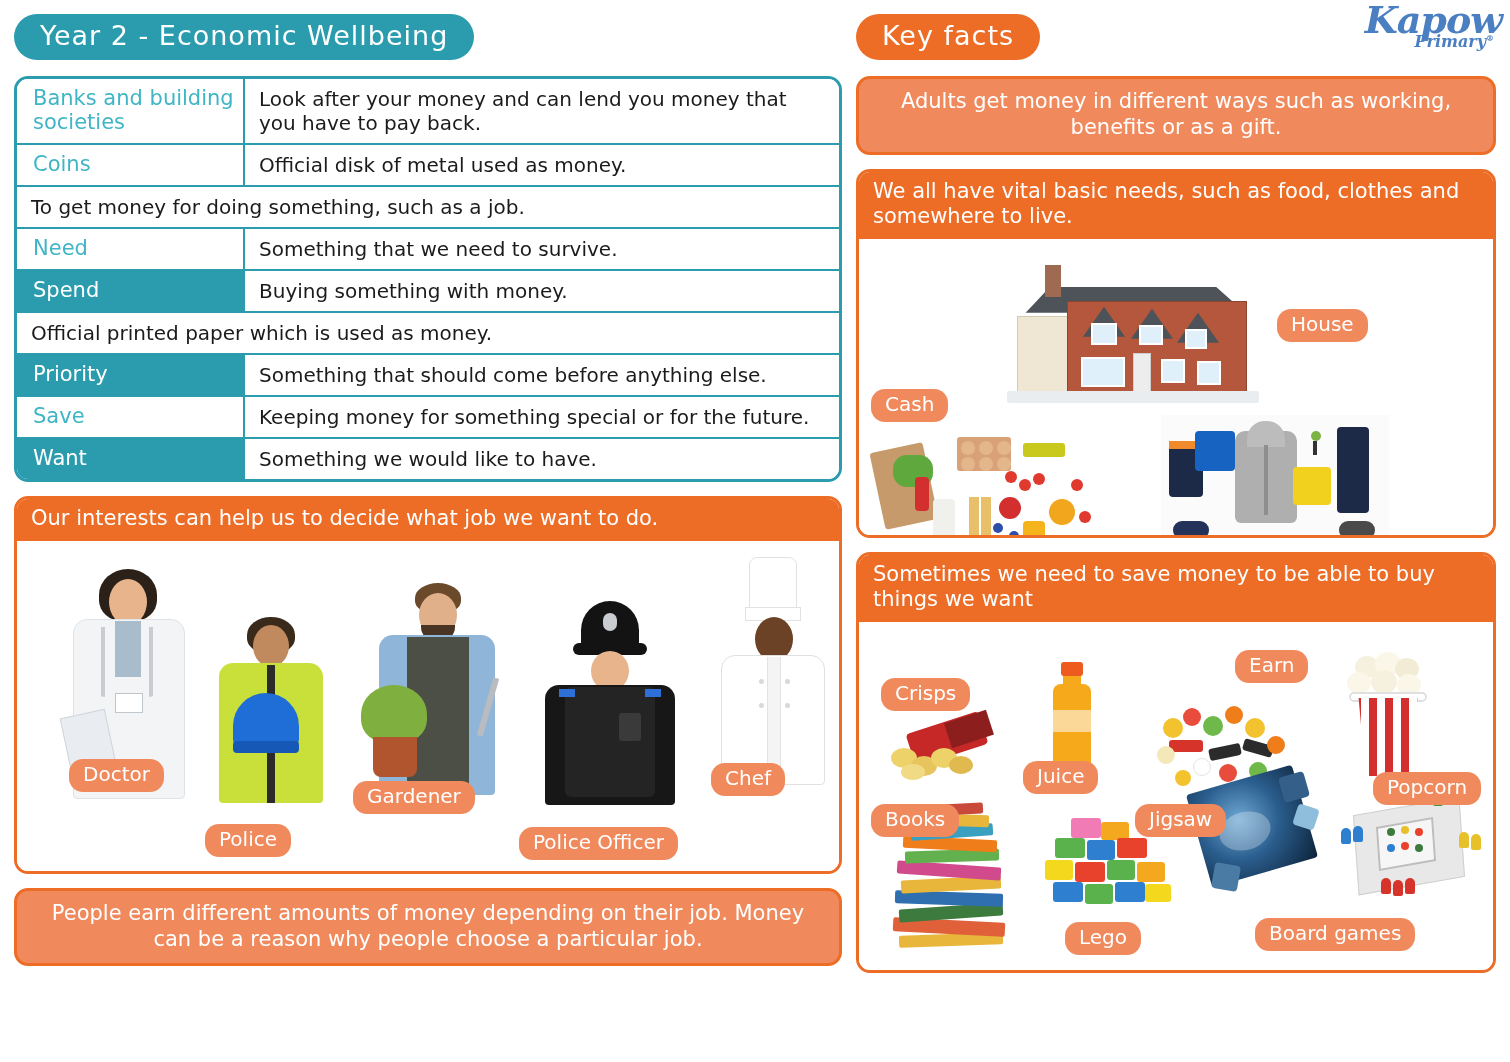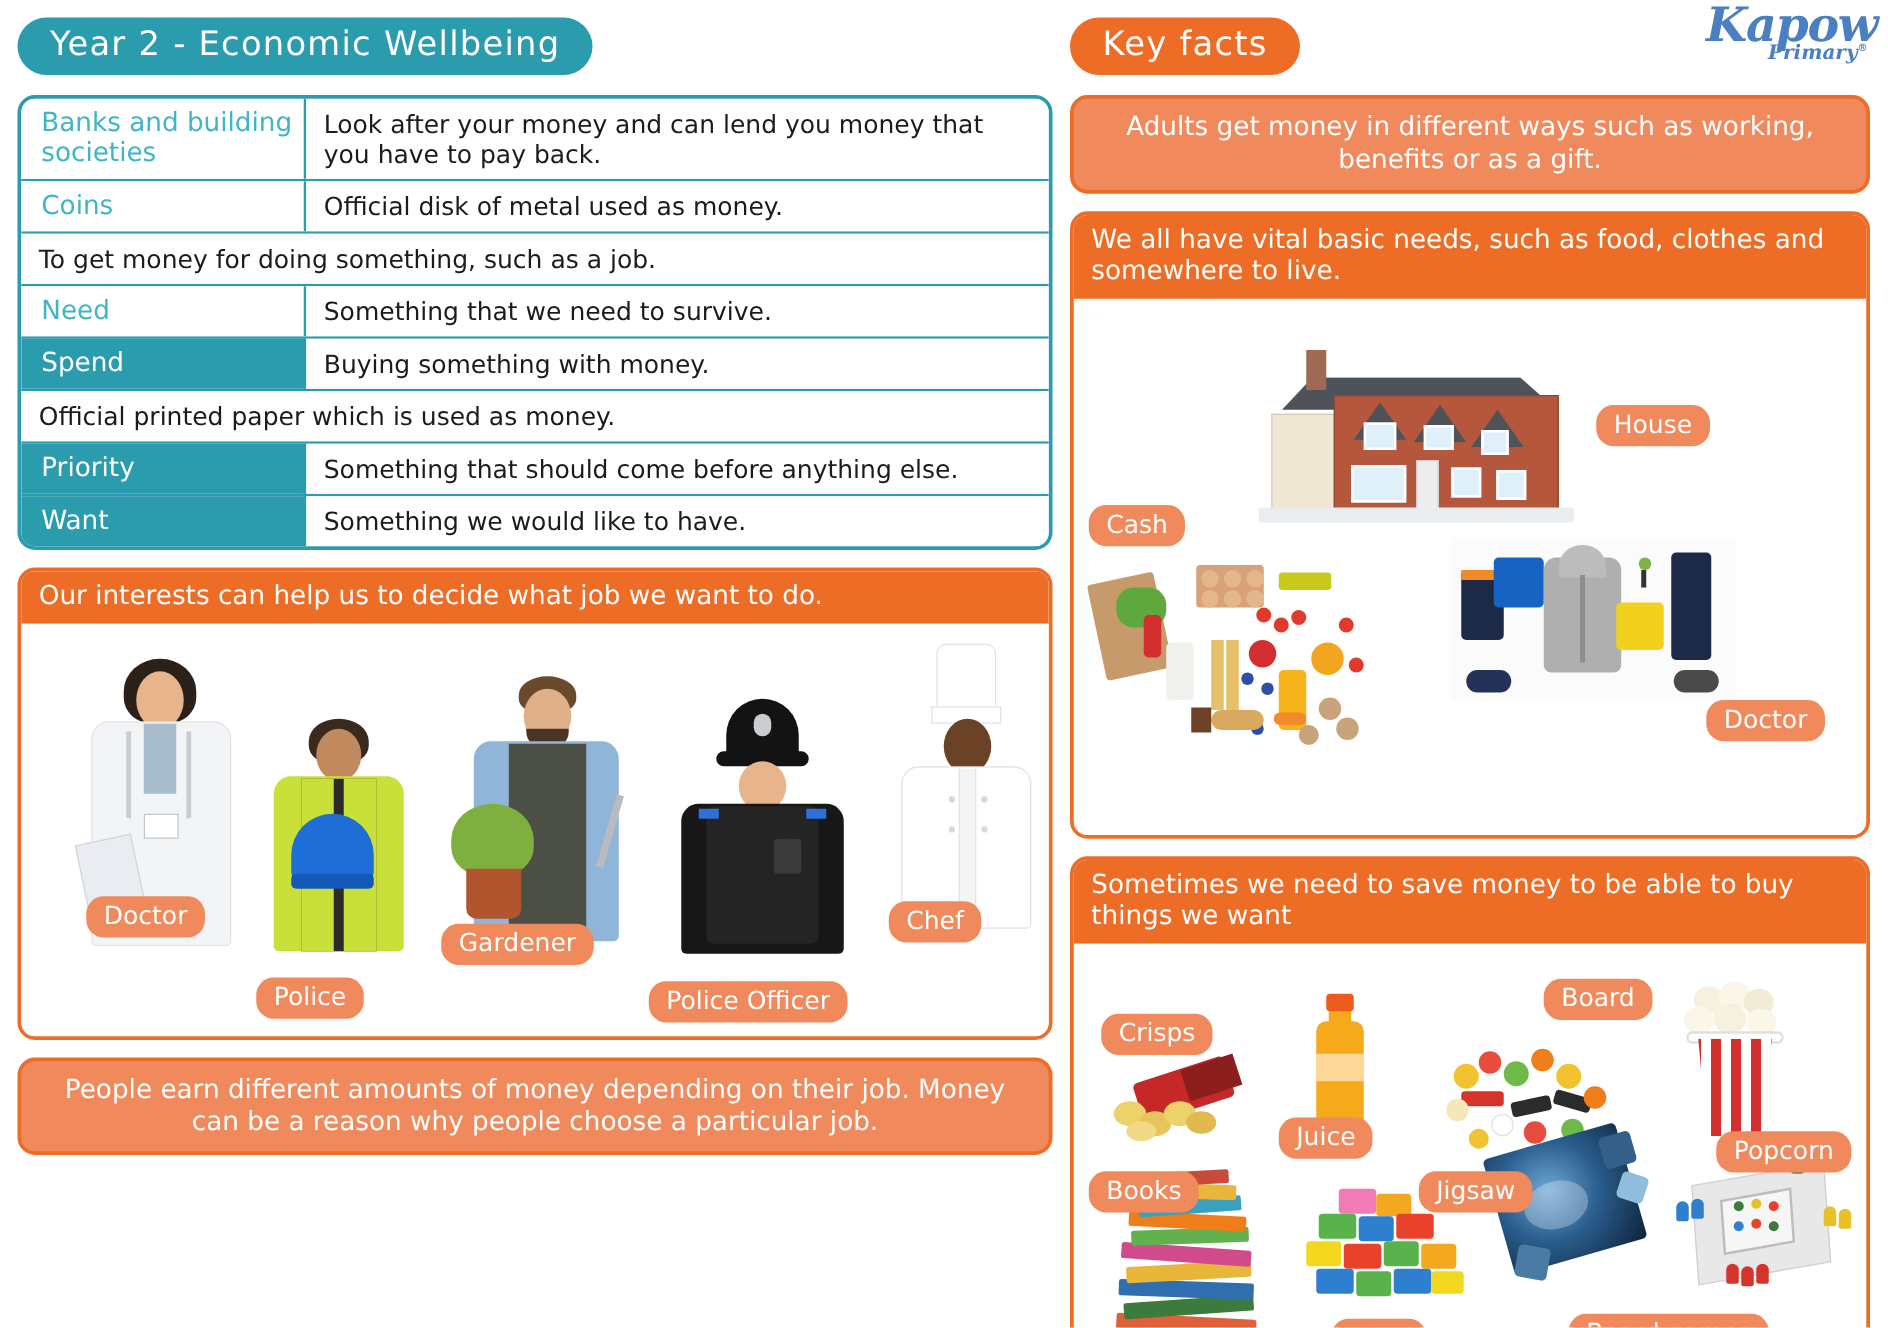--- a/index.html
+++ b/index.html
@@ -268,20 +268,24 @@
         <div class="vterm">Spend</div>
         <div class="vdef">Buying something with money.</div>
       </div>
       <div class="vrow plain">
         <div class="vdef">Official printed paper which is used as money.</div>
       </div>
       <div class="vrow shade">
         <div class="vterm">Priority</div>
         <div class="vdef">Something that should come before anything else.</div>
       </div>
+      <div class="vrow plain">
+        <div class="vterm">Save</div>
+        <div class="vdef">Keeping money for something special or for the future.</div>
+      </div>
       <div class="vrow shade">
         <div class="vterm">Want</div>
         <div class="vdef">Something we would like to have.</div>
       </div>
 
     </div>
 
     <div class="opanel" style="margin-top:14px;">
       <div class="opanel-head">Our interests can help us to decide what job we want to do.</div>
       <div class="opanel-body" style="height:330px;">
@@ -358,21 +362,21 @@
   <div class="col-right">
 
     <div class="heading-row">
       <span class="pill-orange">Key facts</span>
     </div>
 
     <div class="factbox" style="margin-top:8px;">Adults get money in different ways such as working, benefits or as a gift.</div>
 
     <div class="opanel" style="margin-top:14px;">
       <div class="opanel-head">We all have vital basic needs, such as food, clothes and somewhere to live.</div>
-      <div class="opanel-body" style="height:414px;margin-top:15px;">
+      <div class="opanel-body" style="height:296px;">
 
         <div class="pic" style="left:148px; top:22px; width:260px; height:150px;">
           <div class="house-roof"></div>
           <div class="house-chim"></div>
           <div class="house-wing"></div>
           <div class="house-body"></div>
           <div class="house-gable" style="left:76px; top:46px; clip-path: polygon(0% 100%, 50% 0%, 100% 100%);"></div>
           <div class="house-gable" style="left:124px; top:48px; clip-path: polygon(0% 100%, 50% 0%, 100% 100%);"></div>
           <div class="house-gable" style="left:170px; top:52px; clip-path: polygon(0% 100%, 50% 0%, 100% 100%);"></div>
           <div class="house-win" style="left:84px; top:62px; width:26px; height:22px;"></div>
@@ -544,21 +548,21 @@
           <div class="pawn" style="left:24px; top:44px; background:#2F7FD0;"></div>
           <div class="pawn" style="left:130px; top:50px; background:#E8C02A;"></div>
           <div class="pawn" style="left:142px; top:52px; background:#E8C02A;"></div>
           <div class="pawn" style="left:52px; top:96px; background:#D6342B;"></div>
           <div class="pawn" style="left:64px; top:98px; background:#D6342B;"></div>
           <div class="pawn" style="left:76px; top:96px; background:#D6342B;"></div>
         </div>
 
         <div class="lbl" style="left:22px; top:56px;">Crisps</div>
         <div class="lbl" style="left:164px; top:139px;">Juice</div>
-        <div class="lbl" style="left:376px; top:28px;">Board</div>
+        <div class="lbl" style="left:376px; top:28px;">Earn</div>
         <div class="lbl" style="left:514px; top:150px;">Popcorn</div>
         <div class="lbl" style="left:12px; top:182px;">Books</div>
         <div class="lbl" style="left:276px; top:182px;">Jigsaw</div>
         <div class="lbl" style="left:206px; top:300px;">Lego</div>
         <div class="lbl" style="left:396px; top:296px;">Board games</div>
       </div>
     </div>
 
   </div>
 

